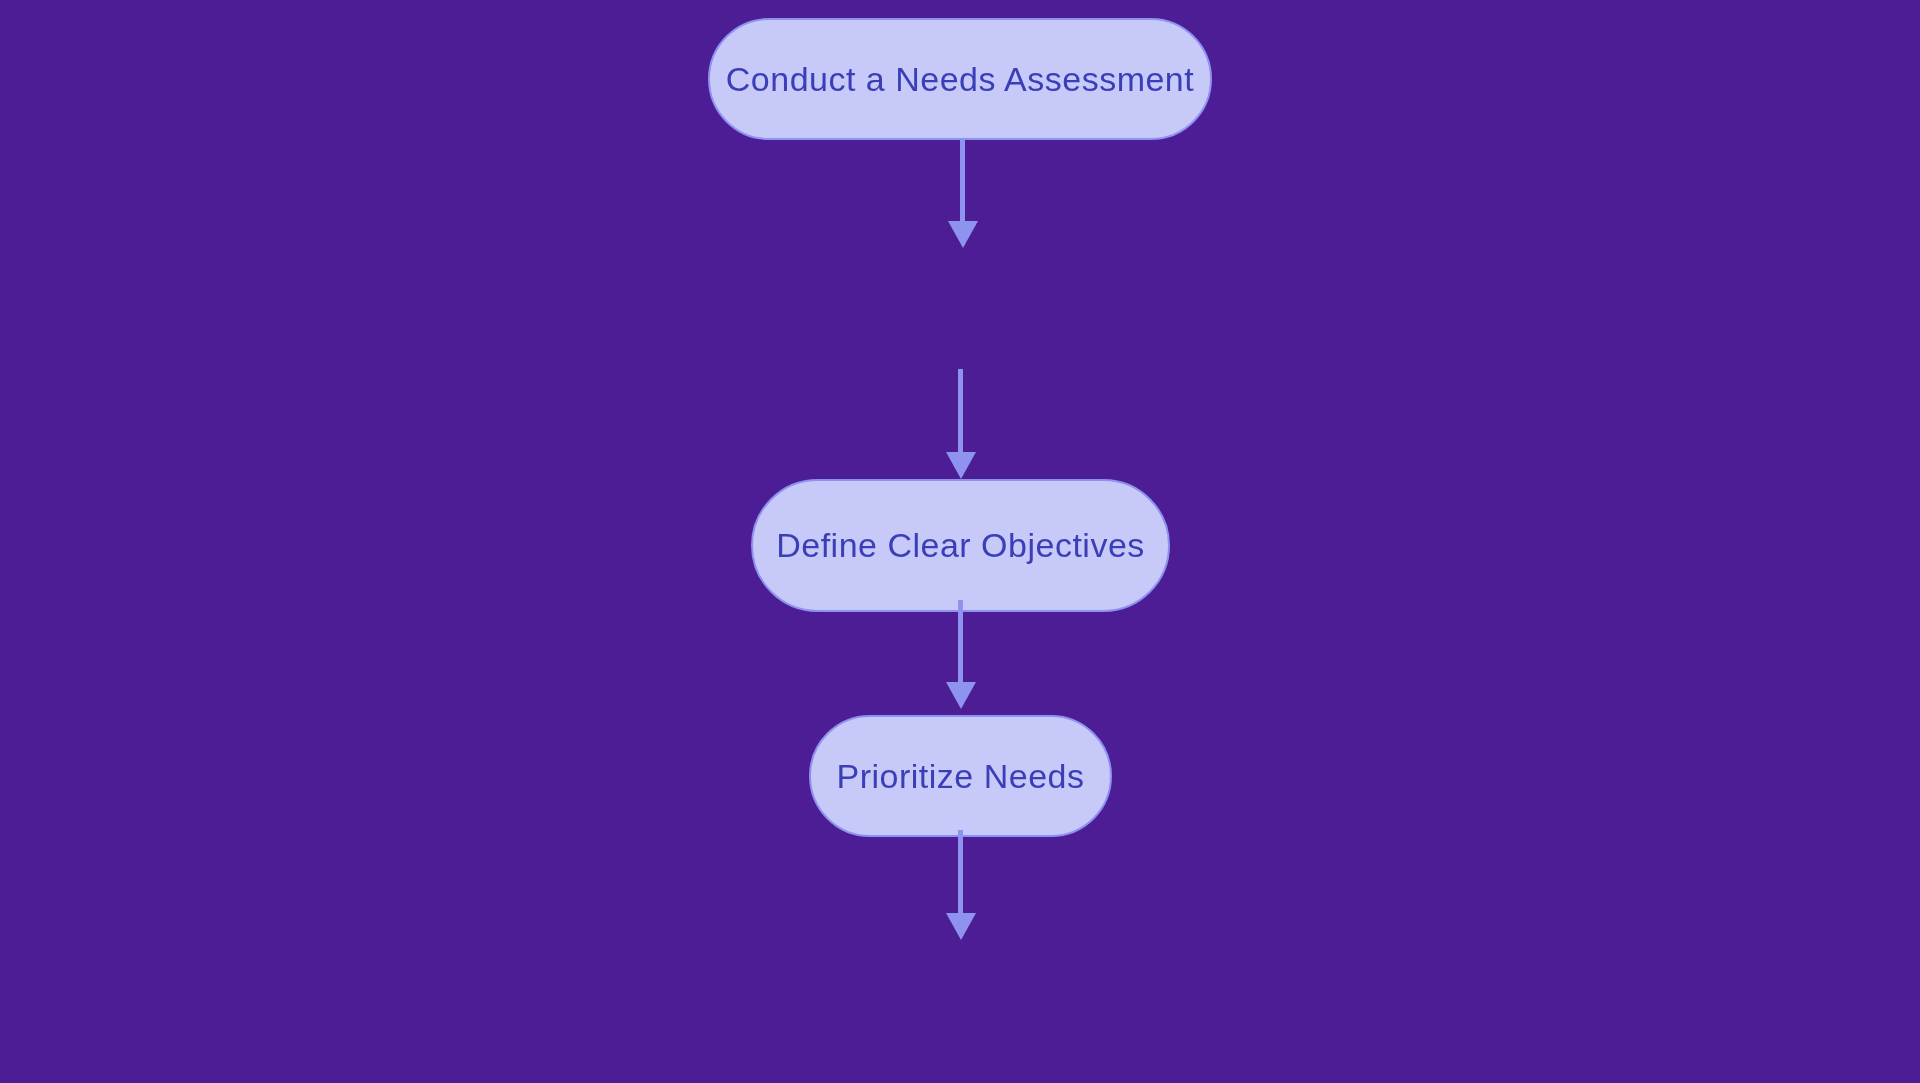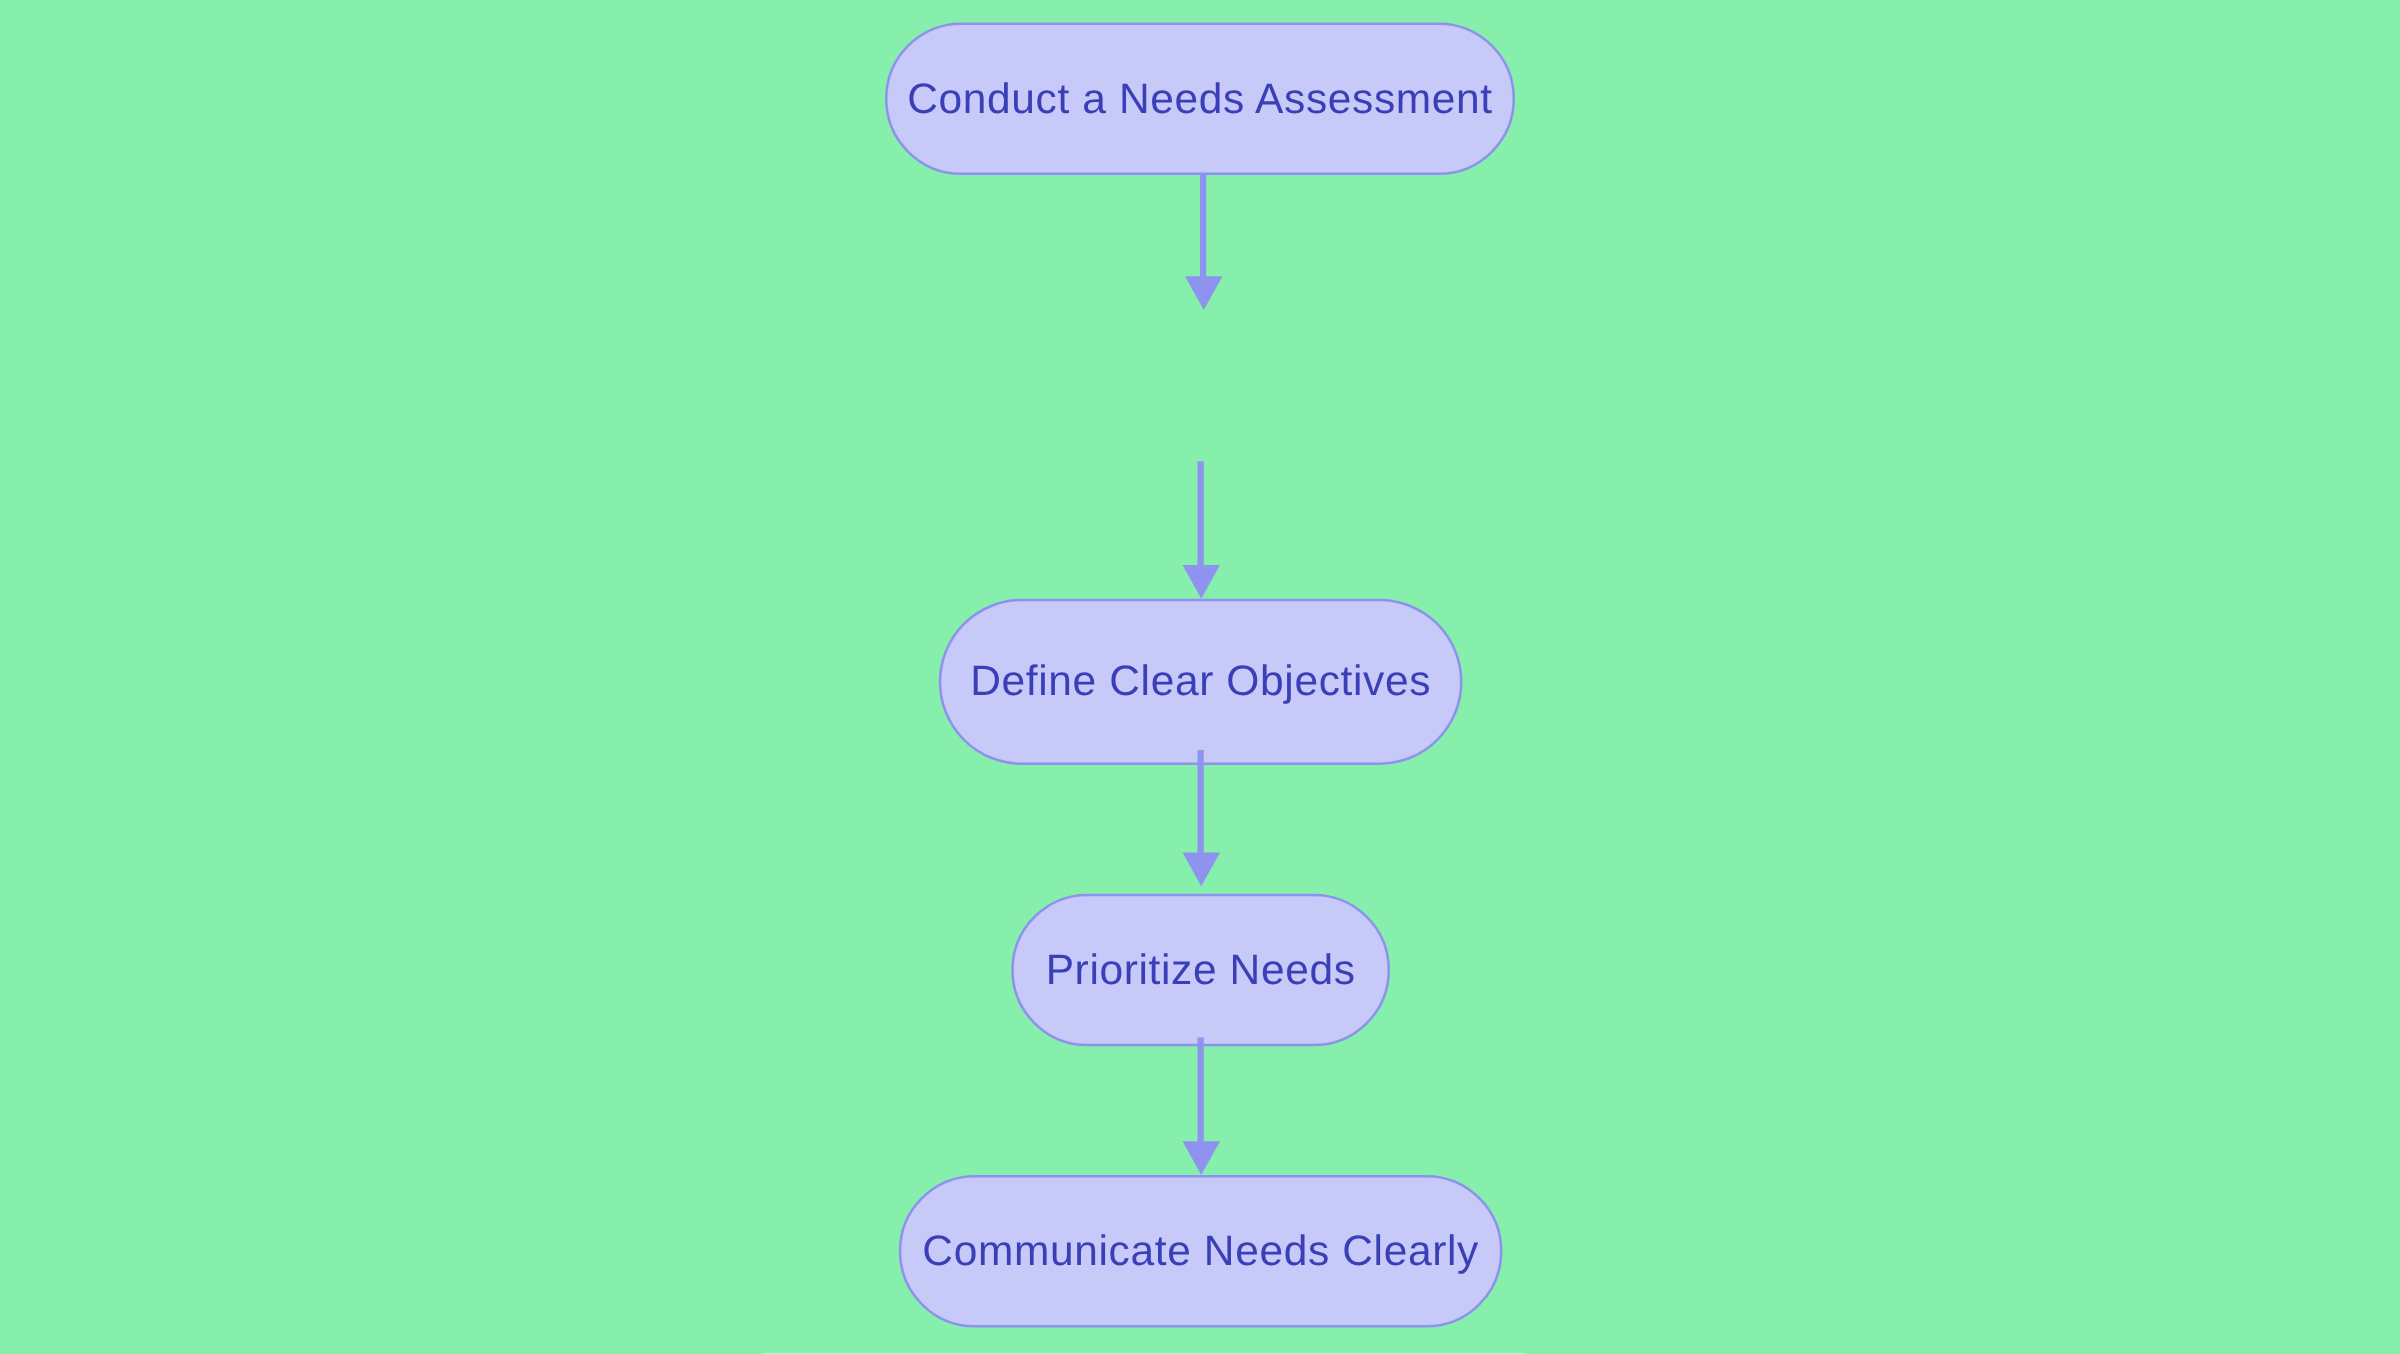--- a/index.html
+++ b/index.html
@@ -5,21 +5,21 @@
   html, body {
     margin: 0;
     padding: 0;
     background: #ffffff;
     font-family: "Liberation Sans", sans-serif;
   }
   .canvas {
     position: relative;
     width: 1920px;
     height: 1083px;
-    background: #86efac;
+    background: #4c1d95;
     overflow: hidden;
   }
   .node {
     position: absolute;
     box-sizing: border-box;
     background: var(--node-fill, #c7c9f8);
     border: 2.5px solid var(--node-border, #8d92ee);
     border-radius: 999px;
     display: flex;
     align-items: center;
@@ -52,23 +52,20 @@
 <div class="canvas">
     <div class="node" style="left: 708px; top: 18px; width: 504px; height: 122px;">
       <span class="node-label">Conduct a Needs Assessment</span>
     </div>
     <div class="node" style="left: 751px; top: 479px; width: 419px; height: 133px;">
       <span class="node-label">Define Clear Objectives</span>
     </div>
     <div class="node" style="left: 809px; top: 715px; width: 303px; height: 122px;">
       <span class="node-label">Prioritize Needs</span>
     </div>
-    <div class="node" style="left: 719px; top: 940px; width: 483px; height: 122px;">
-      <span class="node-label">Communicate Needs Clearly</span>
-    </div>
     <div class="edge-line" style="left: 960px; top: 139px; height: 84px;"></div>
     <div class="edge-head" style="left: 947.5px; top: 221px;"></div>
     <div class="edge-line" style="left: 958px; top: 369px; height: 85px;"></div>
     <div class="edge-head" style="left: 945.5px; top: 452px;"></div>
     <div class="edge-line" style="left: 958px; top: 600px; height: 84px;"></div>
     <div class="edge-head" style="left: 945.5px; top: 682px;"></div>
     <div class="edge-line" style="left: 958px; top: 830px; height: 85px;"></div>
     <div class="edge-head" style="left: 945.5px; top: 913px;"></div>
   </div>
 

